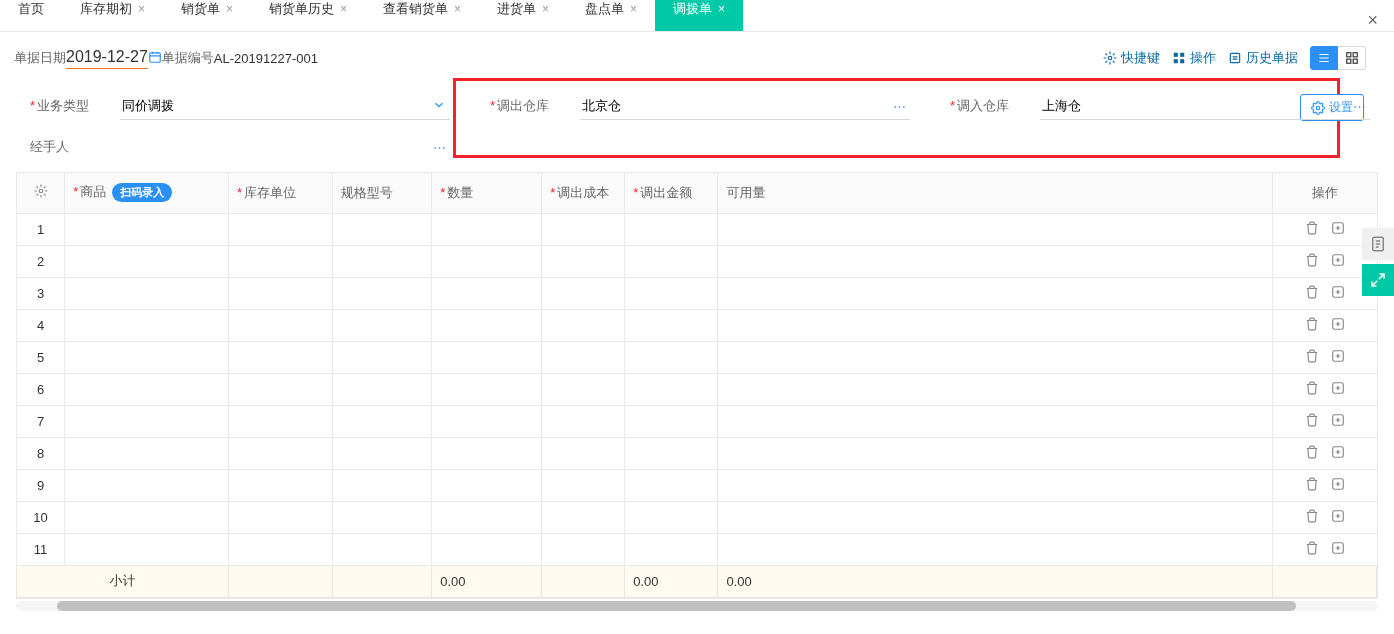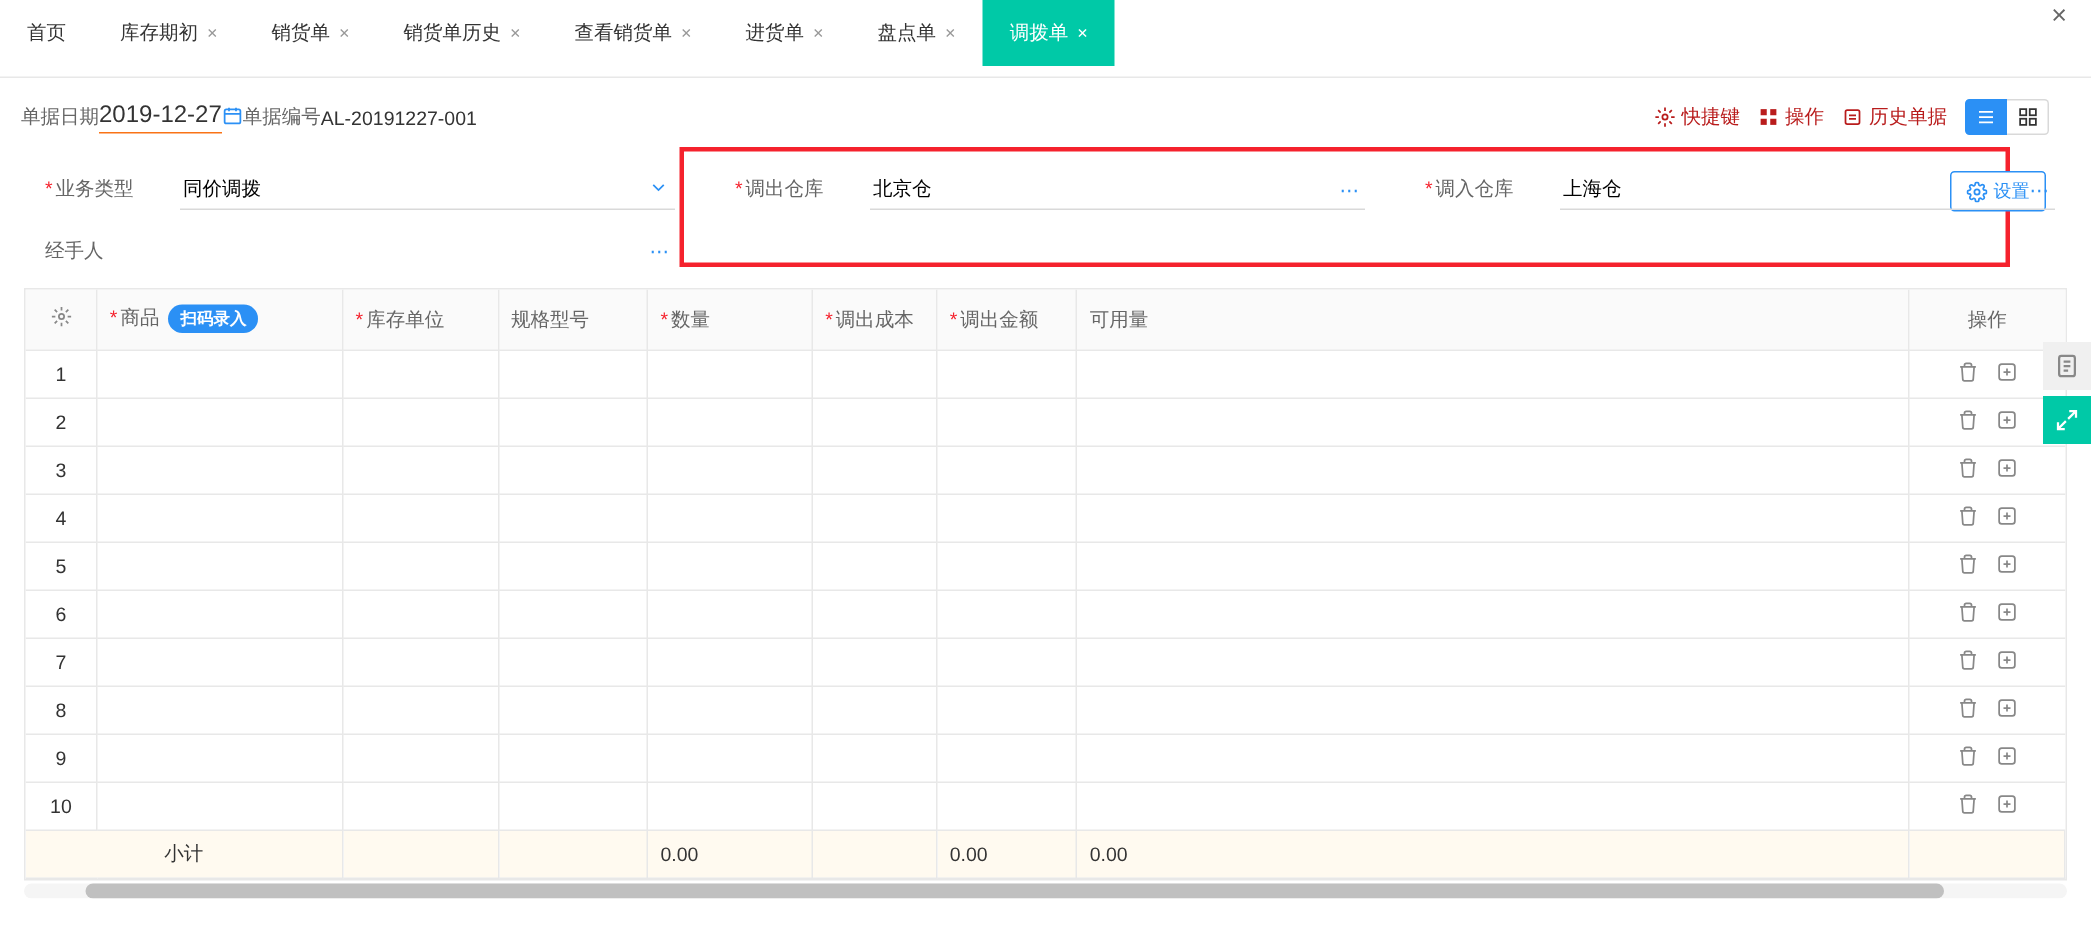--- a/index.html
+++ b/index.html
@@ -1,30 +1,30 @@
 <!DOCTYPE html>
 <html><head>
   <meta charset="utf-8">
   <style>
     * { box-sizing: border-box; margin: 0; padding: 0; }
     body { font-family: -apple-system, "Microsoft YaHei", sans-serif; font-size: 13px; color: #333; background: #fff; }
     
-    .tabs-bar { display: flex; align-items: flex-start; border-bottom: 1px solid #e8e8e8; height: 52px; }
+    .tabs-bar { display: flex; align-items: flex-end; border-bottom: 1px solid #e8e8e8; height: 32px; }
     .tab { display: flex; align-items: center; padding: 0 18px; height: 44px; cursor: pointer; white-space: nowrap; }
     .tab.active { background: #00c9a7; color: #fff; }
     .tab-close { margin-left: 6px; font-size: 12px; color: #999; }
     .tab.active .tab-close { color: #fff; }
     .tabs-close-all { margin-left: auto; padding: 0 16px; cursor: pointer; color: #666; font-size: 18px; }
     
     .toolbar { display: flex; align-items: center; padding: 14px 28px 14px 14px; }
     .toolbar-label { color: #666; }
     .date-value { font-size: 16px; color: #333; border-bottom: 1px solid #f97316; padding-bottom: 2px; }
     .calendar-icon { color: #2b90f5; }
     .toolbar-actions { margin-left: auto; display: flex; align-items: center; gap: 12px; }
-    .action-link { display: flex; align-items: center; gap: 4px; color: #b91c1c; cursor: pointer; }
+    .action-link { display: flex; align-items: center; gap: 4px; color: #0369a1; cursor: pointer; }
     .view-toggle { display: flex; }
     .view-btn { width: 28px; height: 24px; display: flex; align-items: center; justify-content: center; border: 1px solid #d9d9d9; background: #fff; cursor: pointer; }
     .view-btn.active { background: #2b90f5; border-color: #2b90f5; color: #fff; }
     .view-btn:first-child { border-radius: 3px 0 0 3px; }
     .view-btn:last-child { border-radius: 0 3px 3px 0; border-left: none; }
     
     .form-area { padding: 8px 16px 16px 30px; position: relative; }
     .form-row { display: flex; gap: 40px; }
     .form-group { display: flex; align-items: center; width: 420px; position: relative; }
     .form-label { width: 90px; text-align: left; padding-right: 12px; color: #666; }
@@ -421,20 +421,41 @@
                 <span class="row-op-icon"><svg class="svg-icon" viewBox="0 0 24 24" fill="none" stroke="currentColor" stroke-width="2">
                     <path d="M3 6h18M8 6V4a2 2 0 012-2h4a2 2 0 012 2v2M19 6l-1 14a2 2 0 01-2 2H8a2 2 0 01-2-2L5 6"></path>
                   </svg></span>
                 <span class="row-op-icon"><svg class="svg-icon" viewBox="0 0 24 24" fill="none" stroke="currentColor" stroke-width="2">
                     <rect x="3" y="3" width="18" height="18" rx="3"></rect>
                     <path d="M12 8v8M8 12h8"></path>
                   </svg></span>
               </div>
             </td>
           </tr>
+          <tr>
+            <td class="col-idx">11</td>
+            <td class="col-product"></td>
+            <td class="col-unit"></td>
+            <td class="col-spec"></td>
+            <td class="col-qty"></td>
+            <td class="col-cost"></td>
+            <td class="col-amount"></td>
+            <td class="col-avail"></td>
+            <td class="col-ops">
+              <div class="row-ops">
+                <span class="row-op-icon"><svg class="svg-icon" viewBox="0 0 24 24" fill="none" stroke="currentColor" stroke-width="2">
+                    <path d="M3 6h18M8 6V4a2 2 0 012-2h4a2 2 0 012 2v2M19 6l-1 14a2 2 0 01-2 2H8a2 2 0 01-2-2L5 6"></path>
+                  </svg></span>
+                <span class="row-op-icon"><svg class="svg-icon" viewBox="0 0 24 24" fill="none" stroke="currentColor" stroke-width="2">
+                    <rect x="3" y="3" width="18" height="18" rx="3"></rect>
+                    <path d="M12 8v8M8 12h8"></path>
+                  </svg></span>
+              </div>
+            </td>
+          </tr>
         </tbody>
       <tbody>
         <tr class="subtotal-row">
           <td class="subtotal-label" colspan="2">小计</td>
           <td></td>
             <td></td>
           <td>0.00</td>
           <td></td>
           <td>0.00</td>
           <td>0.00</td>

